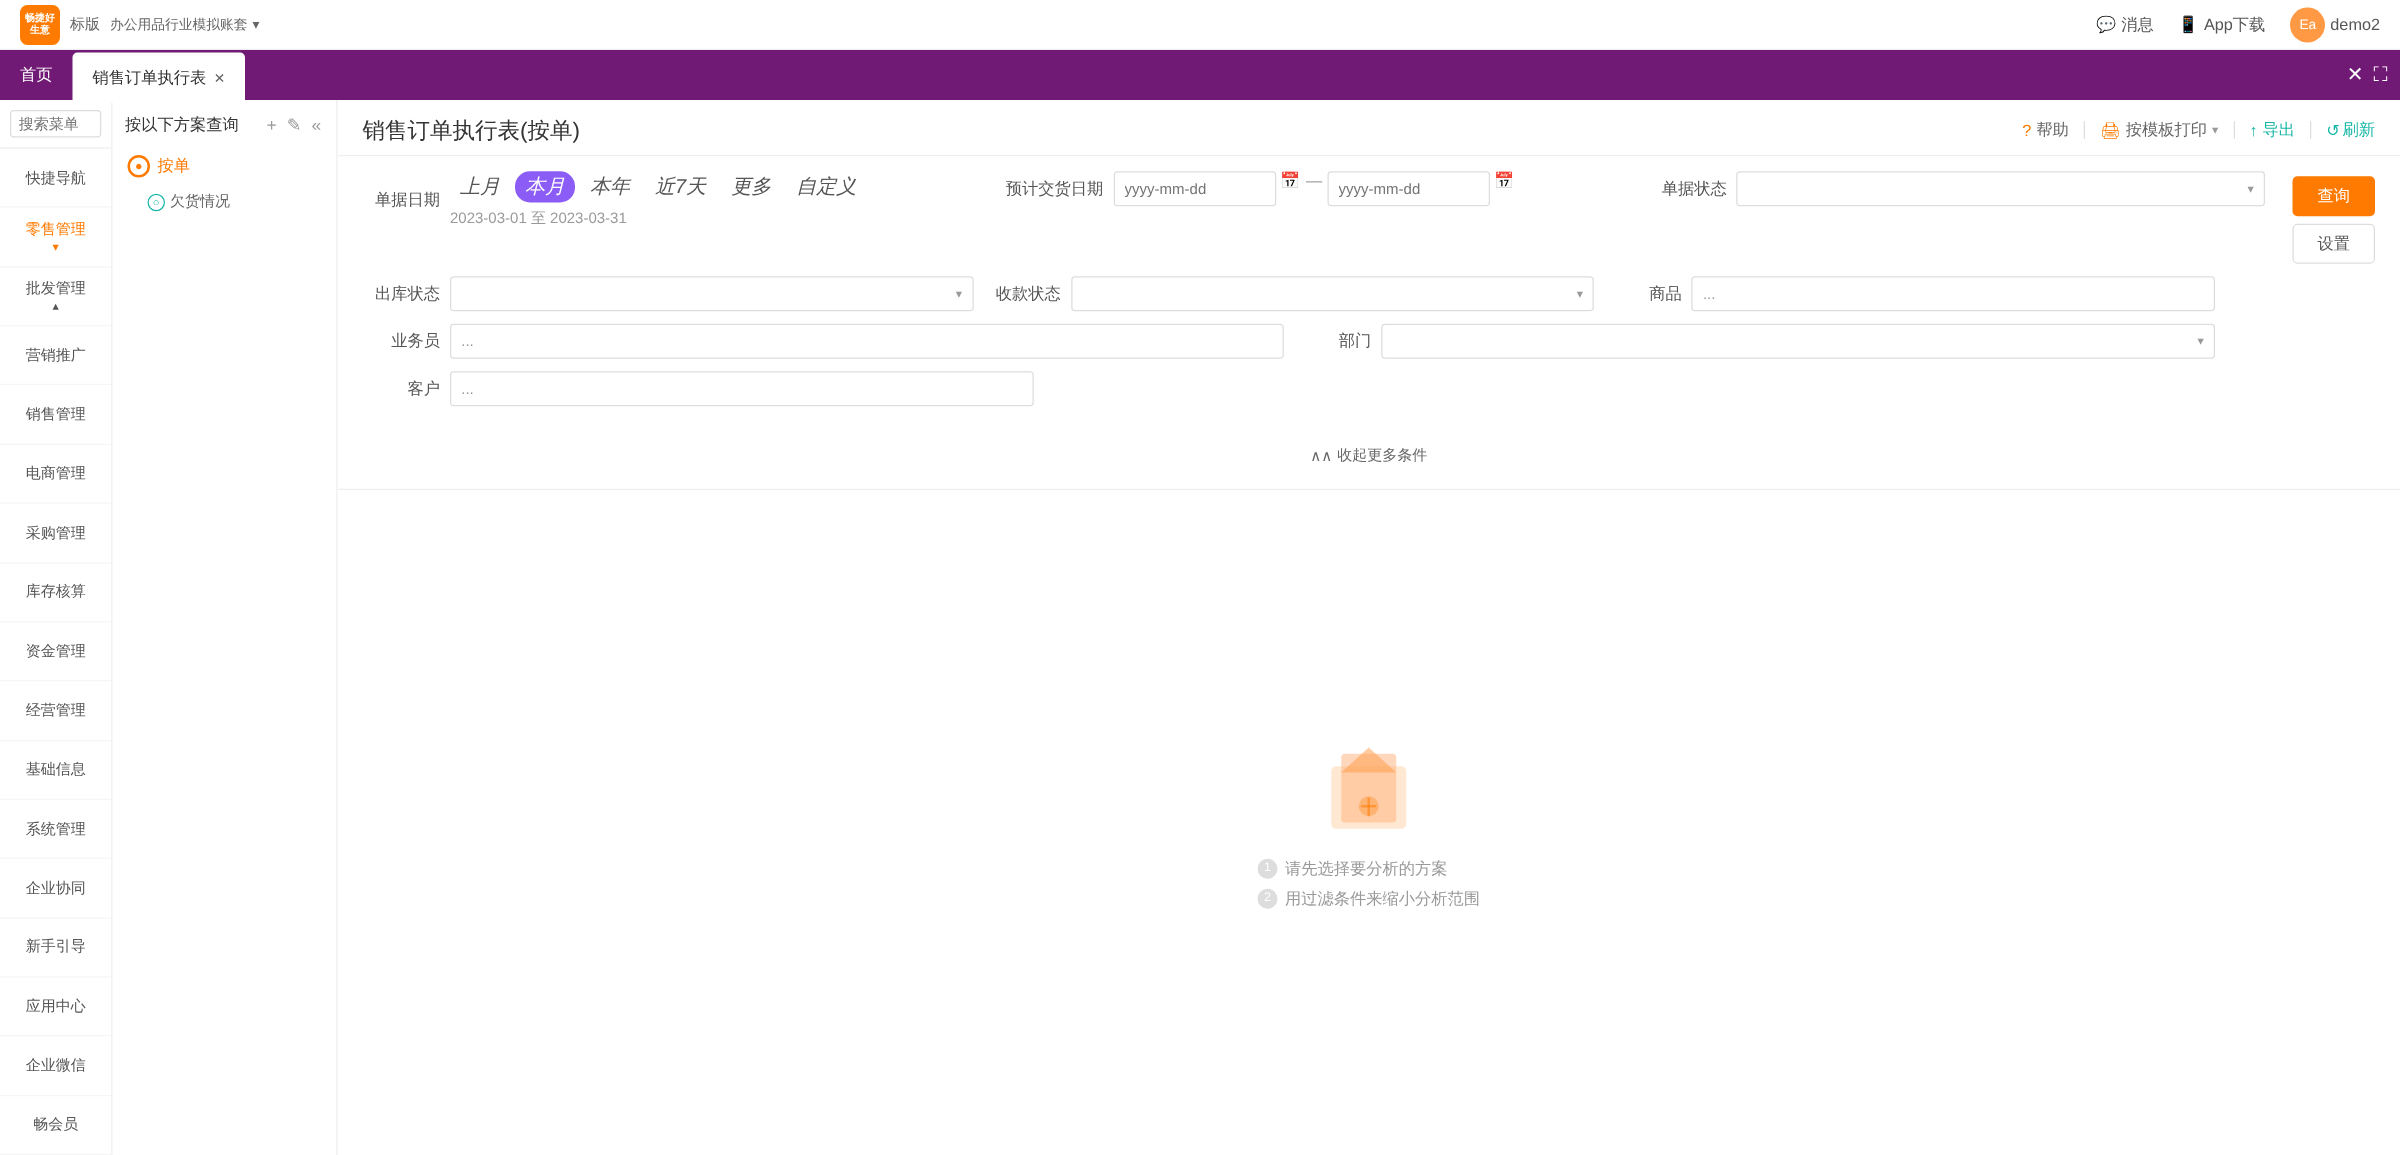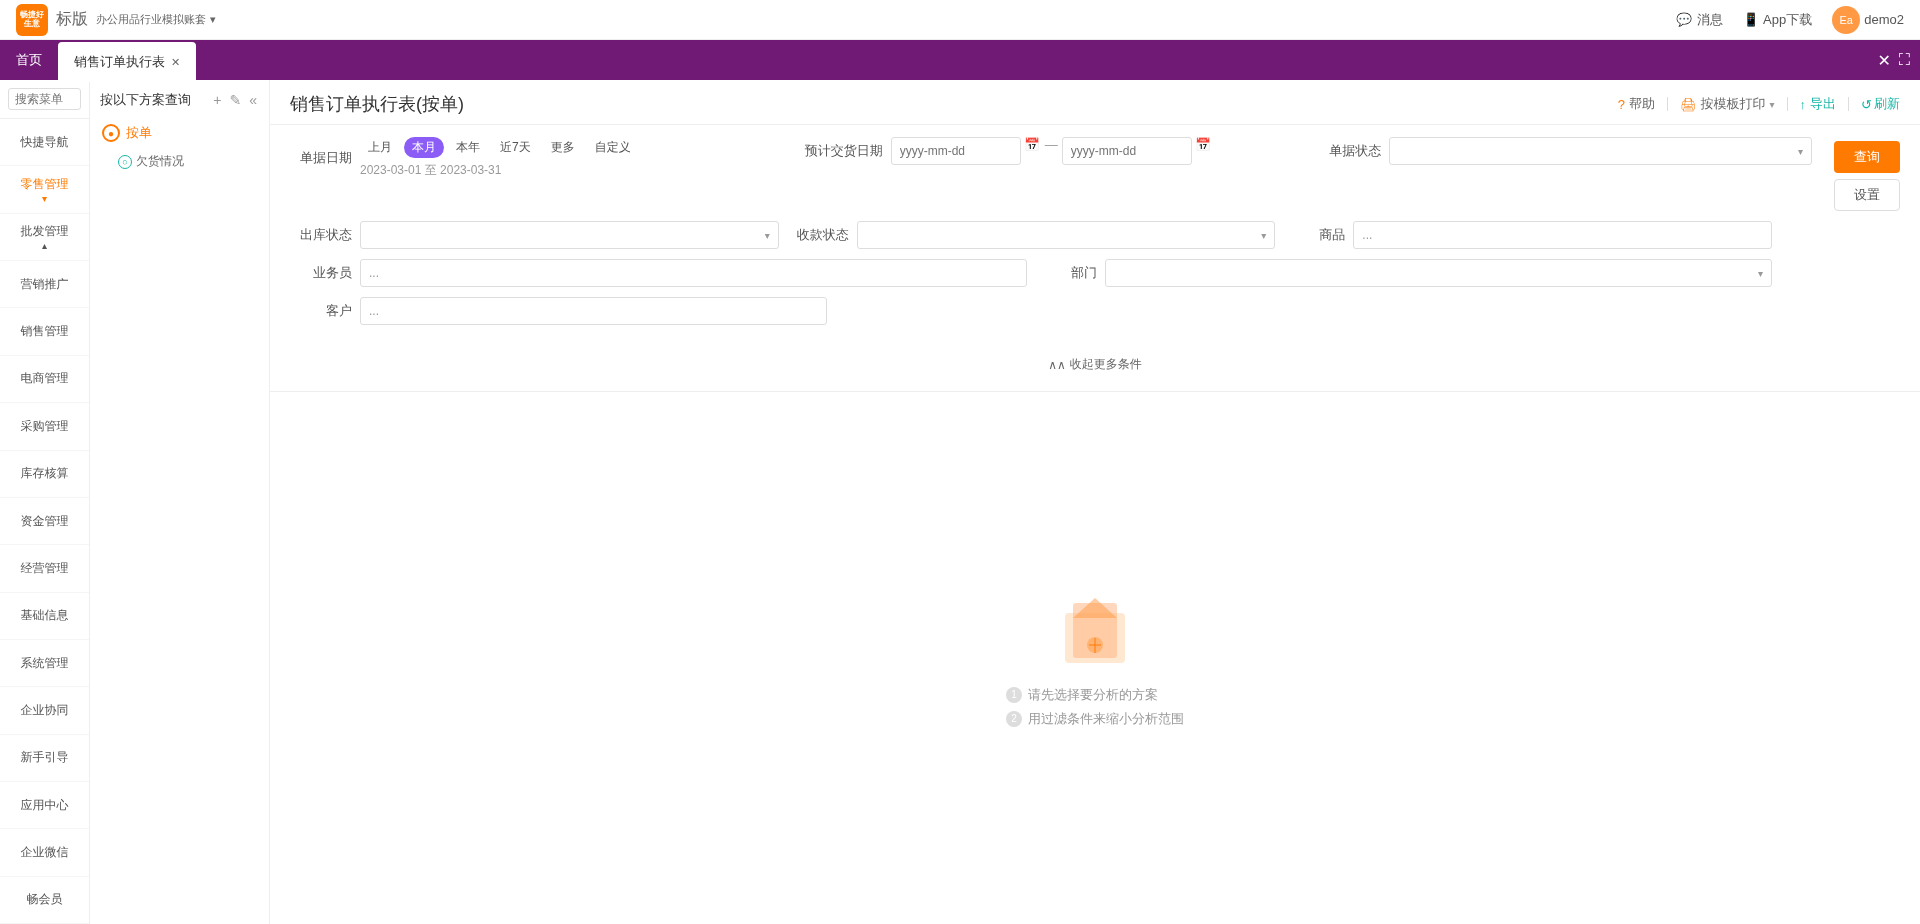--- a/index.html
+++ b/index.html
@@ -2,21 +2,21 @@
 <html><head>
   <meta charset="utf-8">
   <style>
     * { box-sizing: border-box; margin: 0; padding: 0; }
     body { font-family: 'Microsoft YaHei', Arial, sans-serif; font-size: 13px; background: #f5f5f5; color: #333; display: flex; flex-direction: column; height: 100vh; overflow: hidden; }
 
     
     .top-bar { background: #fff; height: 40px; display: flex; align-items: center; justify-content: space-between; padding: 0 16px; border-bottom: 1px solid #eee; flex-shrink: 0; }
     .top-bar-left { display: flex; align-items: center; gap: 8px; }
     .logo { width: 32px; height: 32px; background: #ff7a00; border-radius: 6px; display: flex; align-items: center; justify-content: center; color: #fff; font-size: 10px; font-weight: bold; }
-    .app-name { font-size: 16px; color: #666; }
+    .app-name { font-size: 12px; color: #666; }
     .page-selector { display: flex; align-items: center; gap: 4px; color: #333; font-size: 13px; cursor: pointer; }
     .page-selector span { color: #666; font-size: 11px; }
     .top-bar-right { display: flex; align-items: center; gap: 20px; }
     .top-bar-right .item { display: flex; align-items: center; gap: 4px; cursor: pointer; color: #555; font-size: 13px; }
     .avatar { width: 28px; height: 28px; border-radius: 50%; background: #ff9944; display: flex; align-items: center; justify-content: center; color: #fff; font-size: 11px; }
 
     
     .tab-bar { background: #701a75; height: 40px; display: flex; align-items: center; padding: 0 0; flex-shrink: 0; position: relative; }
     .tab { height: 40px; padding: 0 16px; display: flex; align-items: center; gap: 6px; cursor: pointer; color: rgba(255,255,255,0.85); font-size: 13px; }
     .tab.home { color: #fff; }
@@ -56,21 +56,21 @@
     .page-header { background: #fff; padding: 12px 20px 8px; border-bottom: 1px solid #eee; display: flex; align-items: center; justify-content: space-between; flex-shrink: 0; }
     .page-title { font-size: 18px; font-weight: 500; color: #333; }
     .page-actions { display: flex; align-items: center; gap: 12px; }
     .page-action-btn { display: flex; align-items: center; gap: 4px; color: #666; cursor: pointer; font-size: 13px; background: none; border: none; }
     .page-action-btn.export { color: #17b7a7; }
     .btn-refresh { background: none; border: none; color: #17b7a7; cursor: pointer; font-size: 13px; display: flex; align-items: center; gap: 2px; }
 
     
     .filter-area { background: #fff; padding: 12px 20px; border-bottom: 1px solid #eee; flex-shrink: 0; }
     .date-tabs { display: flex; gap: 4px; align-items: center; margin-bottom: 4px; }
-    .date-tab { padding: 2px 8px; border-radius: 3px; cursor: pointer; font-size: 12px; color: #555; background: none; border: none; }
+    .date-tab { padding: 2px 8px; border-radius: 3px; cursor: pointer; font-size: 16px; color: #555; background: none; border: none; font-style: italic; }
     .date-tab.active { background: #8b5cf6; color: #fff; border-radius: 12px; }
     .date-range { display: flex; align-items: center; gap: 4px; font-size: 12px; color: #999; }
     .filter-select { width: 100%; border: 1px solid #ddd; border-radius: 3px; padding: 4px 8px; font-size: 13px; color: #333; background: #fff; display: flex; align-items: center; justify-content: space-between; cursor: pointer; height: 28px; }
     .filter-select .placeholder { color: #bbb; }
     .date-input-group { display: flex; align-items: flex-start; gap: 4px; }
     .date-input { border: 1px solid #ddd; border-radius: 3px; padding: 4px 8px; font-size: 12px; height: 28px; width: 130px; color: #bbb; }
     .date-icon { color: #ff7a00; cursor: pointer; }
     .more-btn { color: #999; cursor: pointer; font-size: 12px; }
     .collapse-btn { display: flex; align-items: center; justify-content: center; gap: 4px; cursor: pointer; color: #666; font-size: 12px; padding: 6px; margin-top: 4px; }
 

